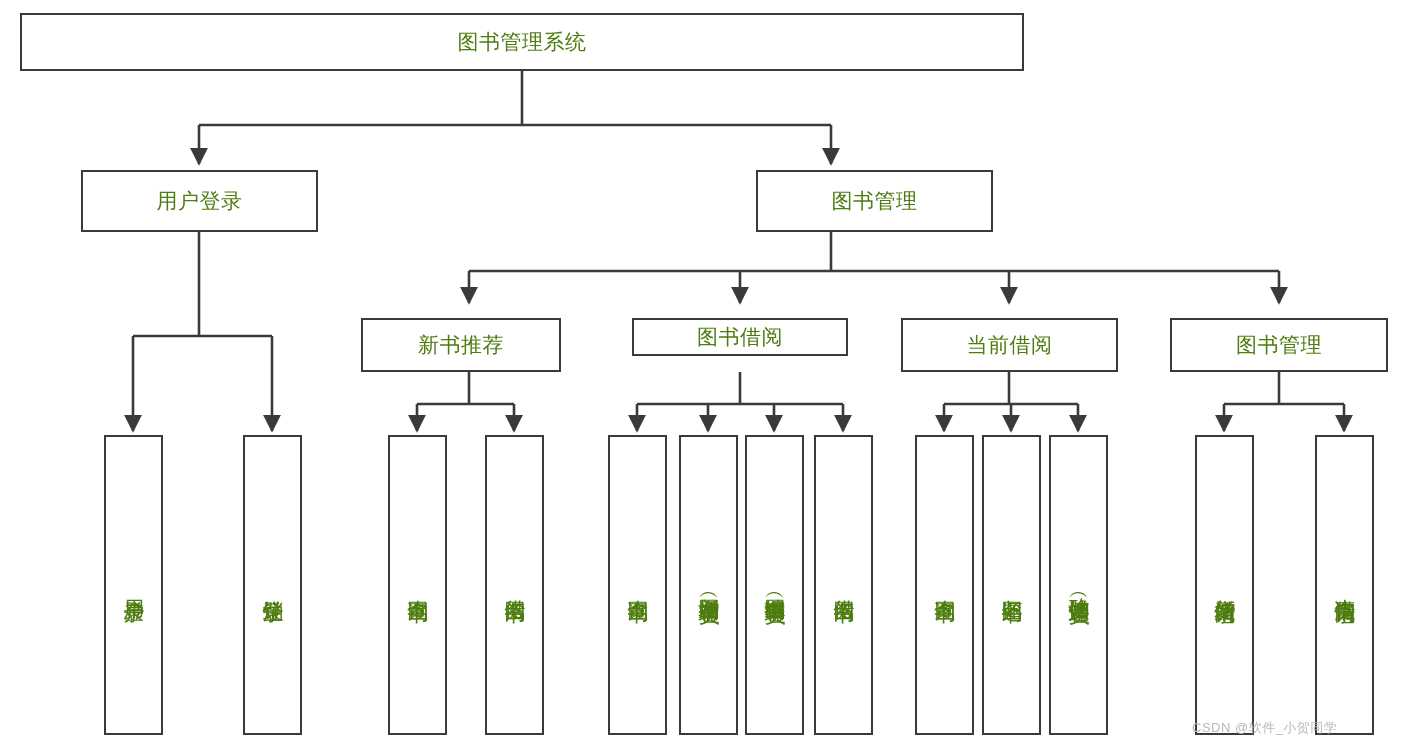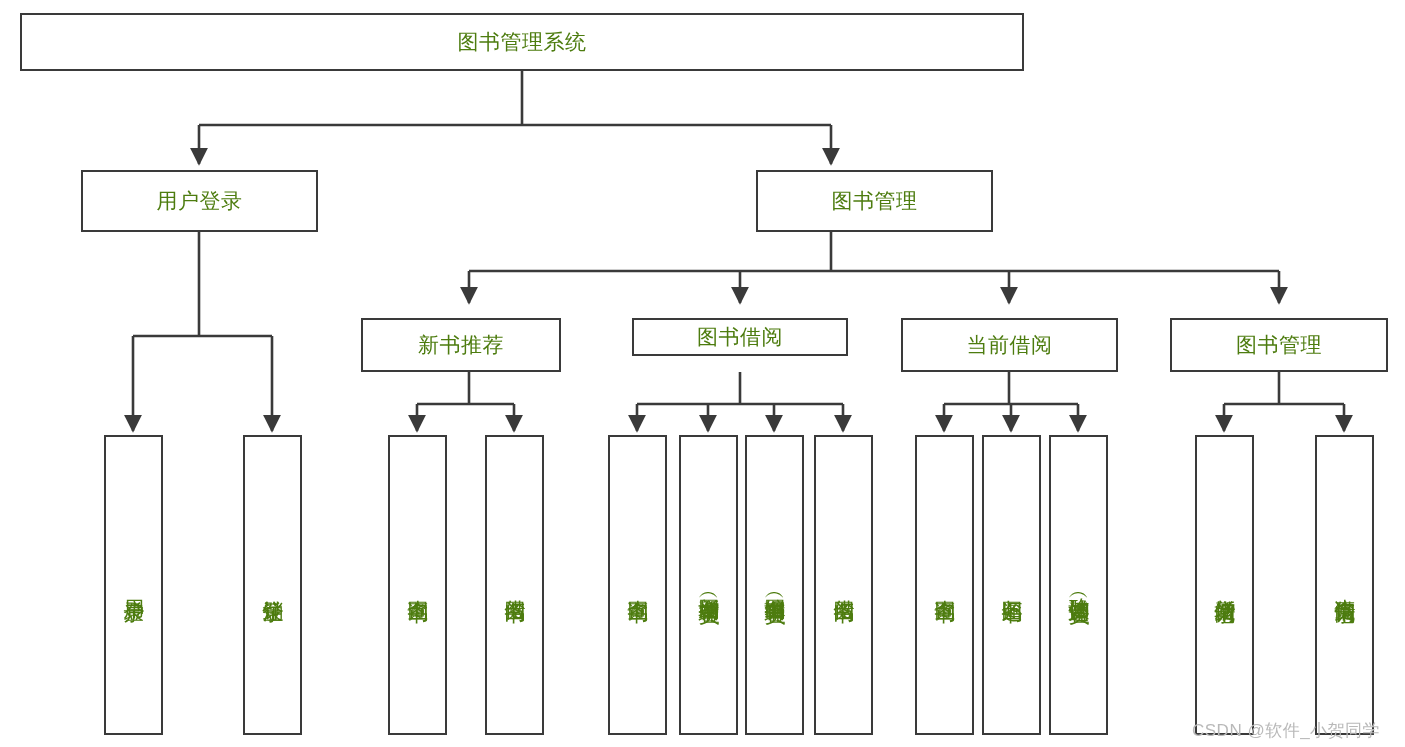--- a/index.html
+++ b/index.html
@@ -45,21 +45,21 @@
     letter-spacing: 1px;
     writing-mode: vertical-rl;
     text-orientation: upright;
     white-space: nowrap;
   }
   .node-label {
     display: block;
   }
   .watermark {
     position: absolute;
-    font-size: 17px;
+    font-size: 13px;
     color: #b9b9b9;
     letter-spacing: 0.5px;
     white-space: nowrap;
     font-family: "Liberation Sans", "DejaVu Sans", sans-serif;
   }
 </style>
 </head>
 <body>
 
 <div id="canvas">

